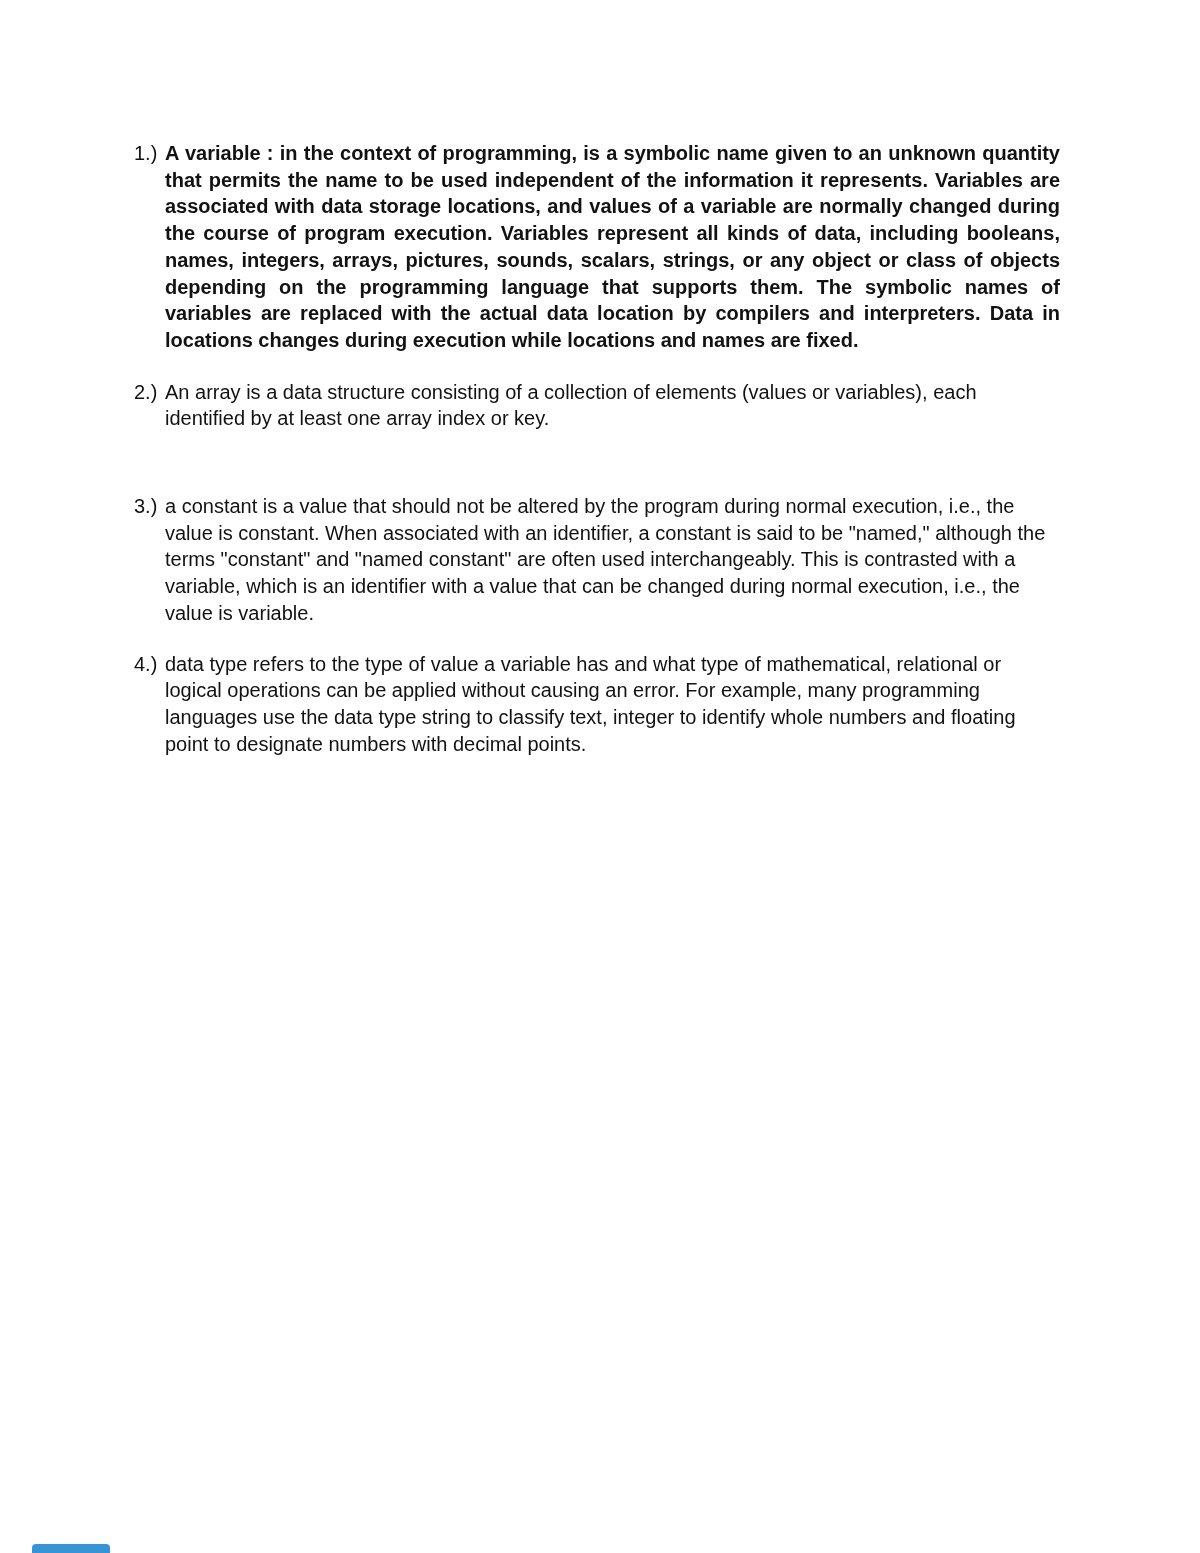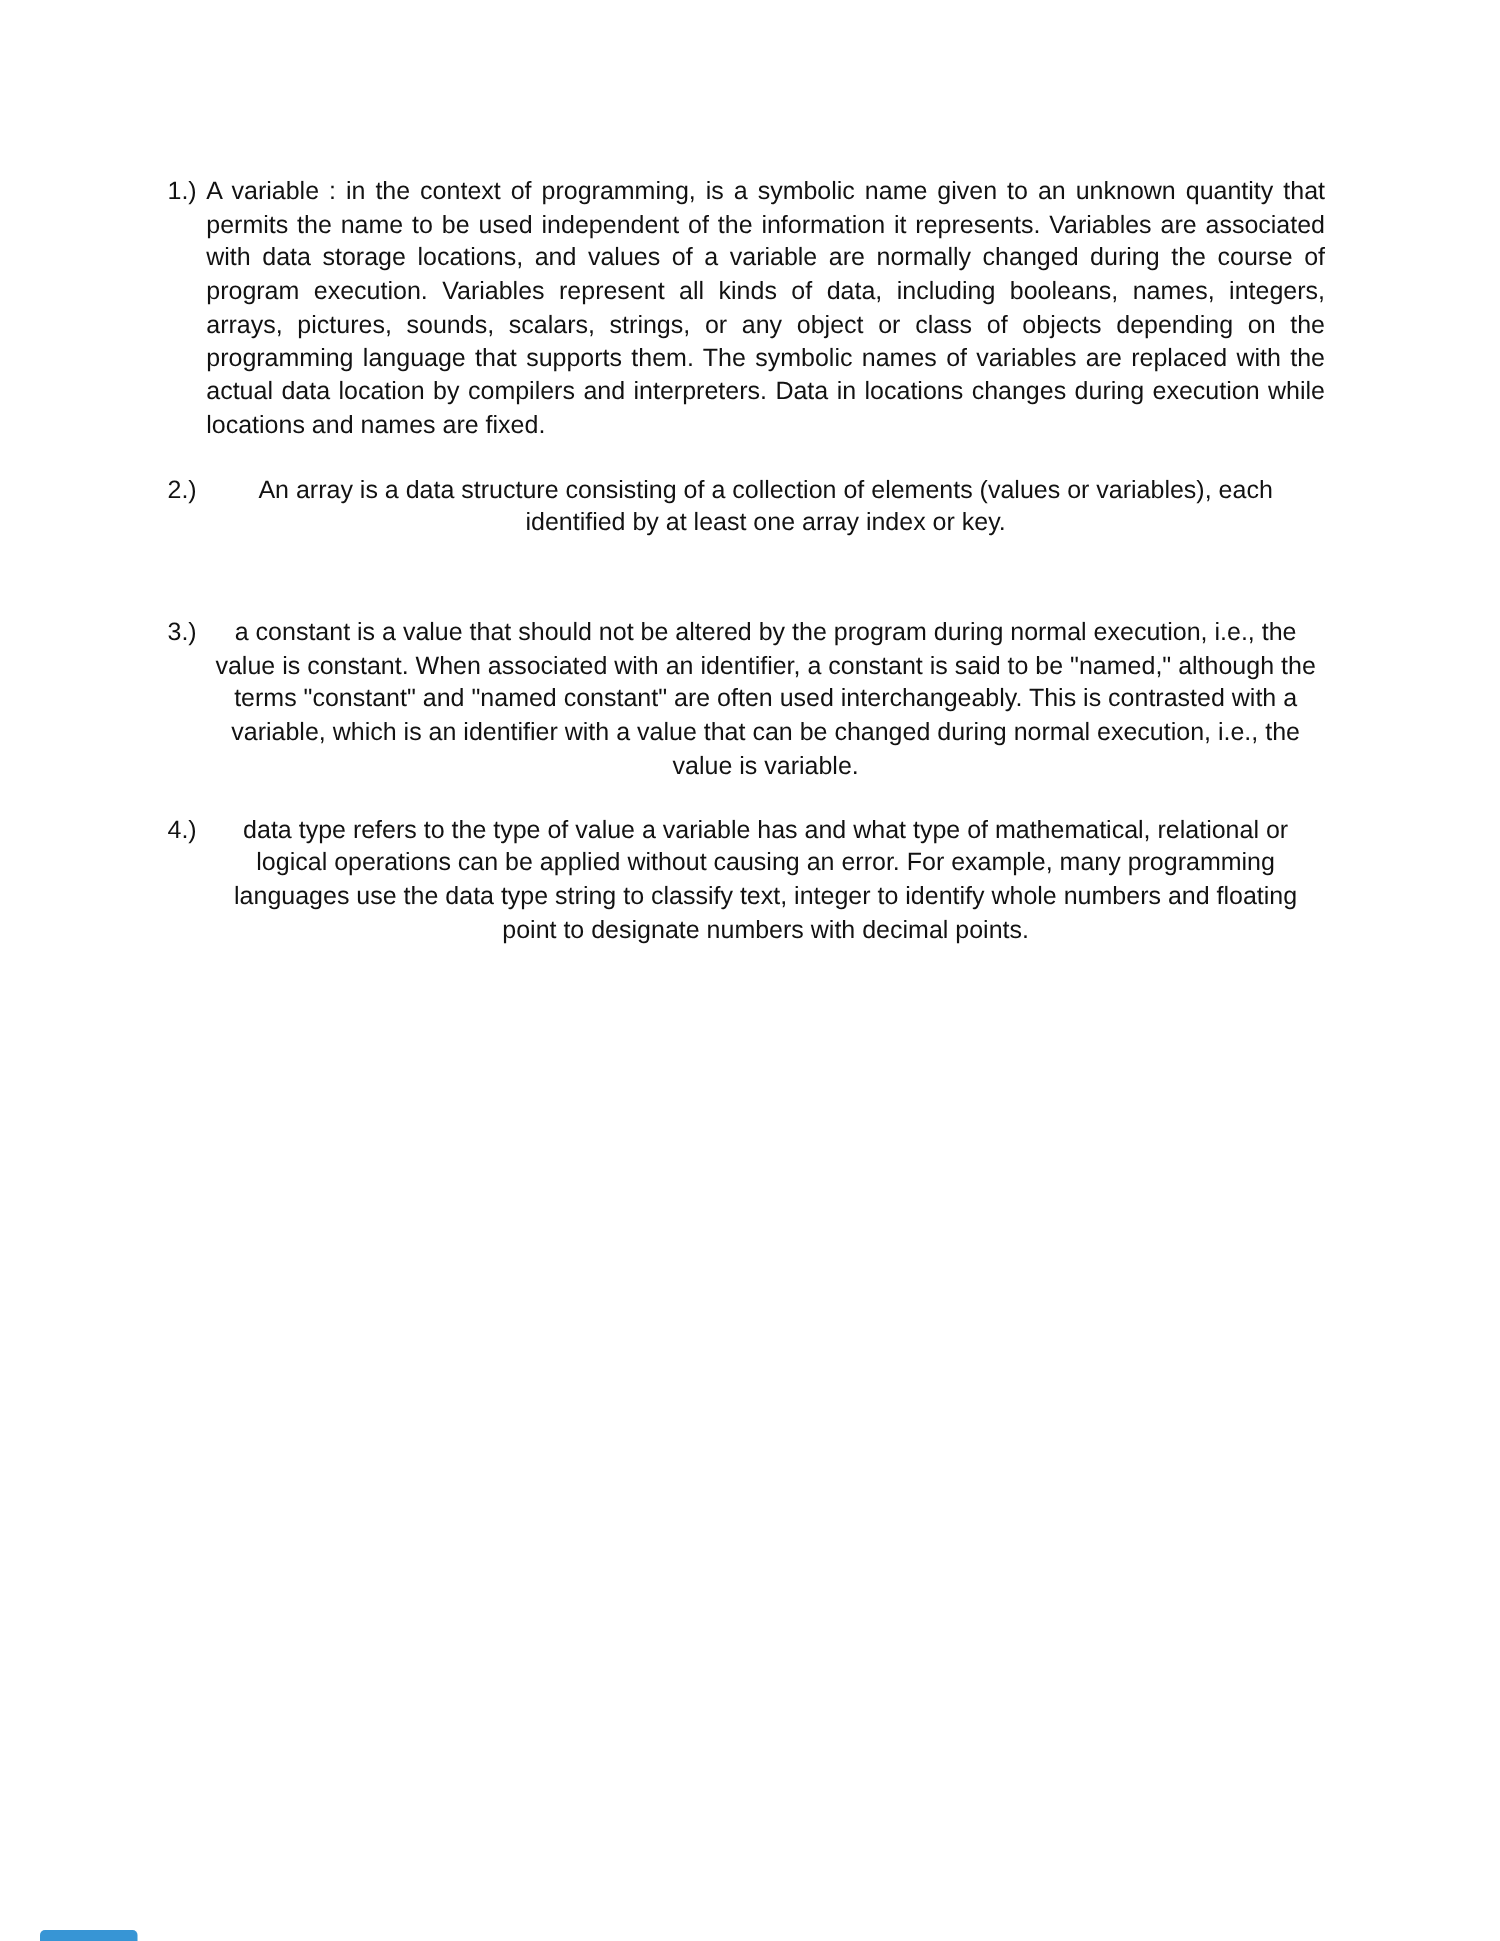--- a/index.html
+++ b/index.html
@@ -34,24 +34,25 @@
   }
   .list-item .num {
     flex: 0 0 31px;
     width: 31px;
     white-space: nowrap;
   }
   .list-item .txt {
     margin: 0;
     flex: 1 1 auto;
     width: 895px;
-    text-align: center;
+    text-align: left;
   }
   .list-item .txt.justified {
     text-align: justify;
+    font-weight: bold;
   }
   .mb-normal   { margin-bottom: 25px; }
   .mb-large    { margin-bottom: 61px; }
   .mb-normal2  { margin-bottom: 24px; }
   .logo-fragment {
     position: absolute;
     left: 32px;
     bottom: 0;
     width: 78px;
     height: 9px;

